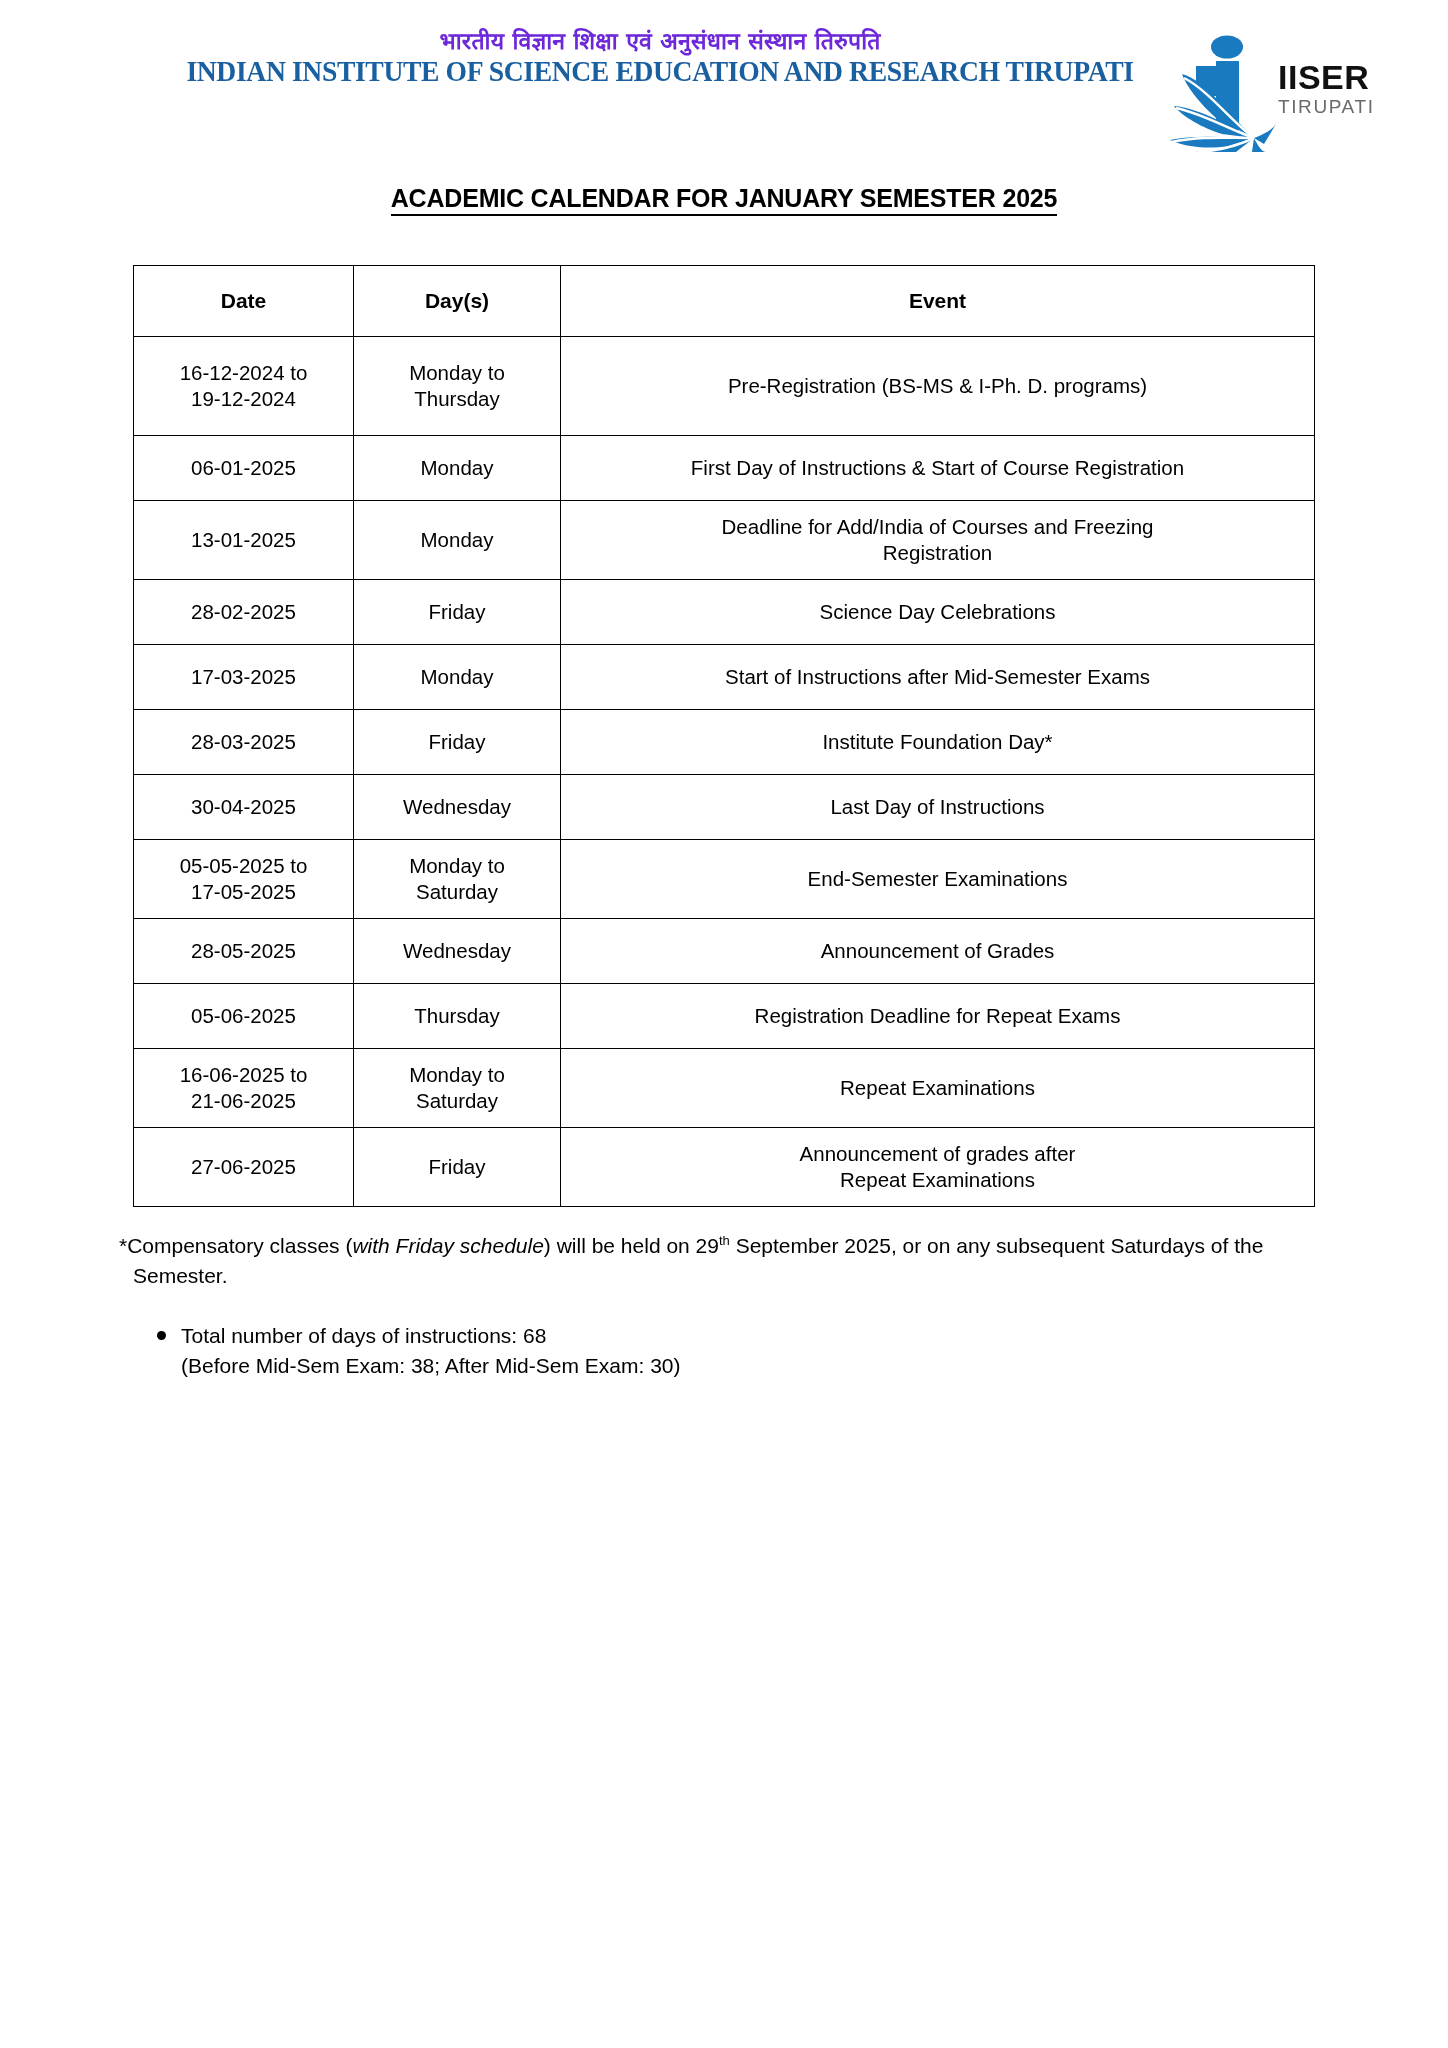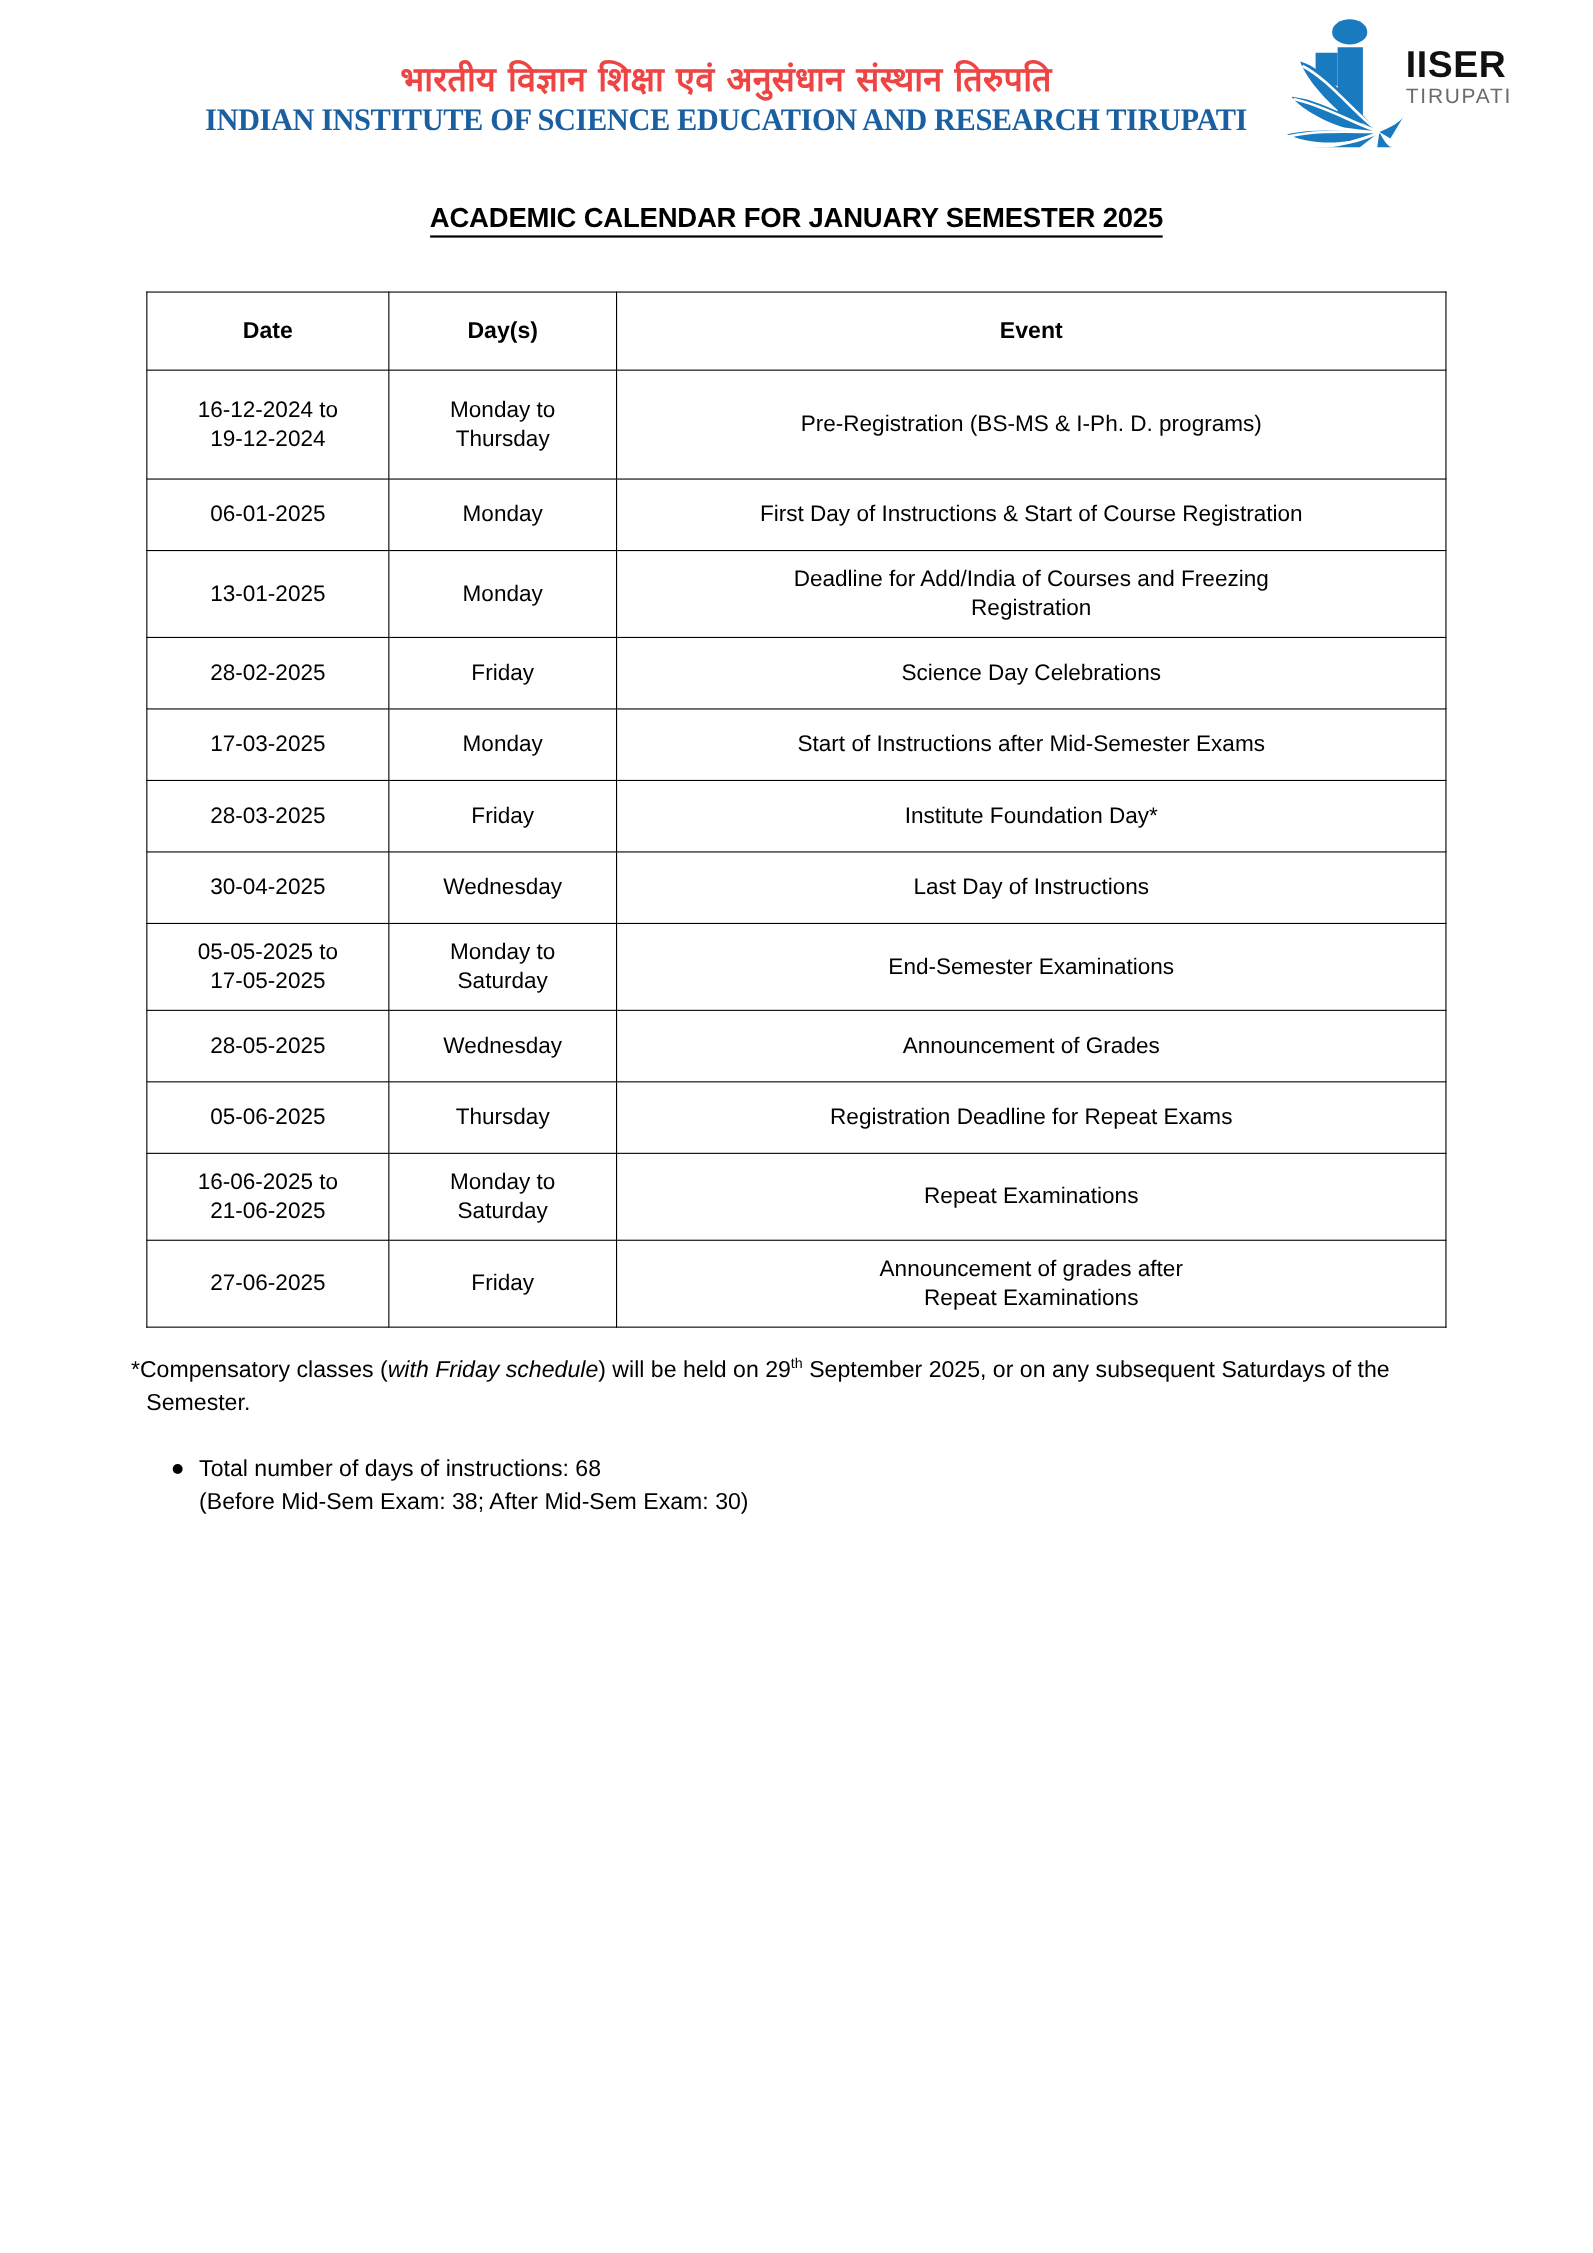--- a/index.html
+++ b/index.html
@@ -22,27 +22,26 @@
     padding-top: 28px;
     height: 128px;
     box-sizing: border-box;
   }
   .lh-text {
     text-align: center;
     padding-right: 128px;
   }
   .hindi-title {
     font-family: "DejaVu Sans", sans-serif;
-    font-size: 31px;
-    font-weight: bold;
-    color: #ef4444;
+    font-size: 23px;
+    font-weight: bold;
+    color: #6d28d9;
     letter-spacing: 0.2px;
     line-height: 1.15;
     white-space: nowrap;
-    margin-top: 28px;
   }
   .english-title {
     font-family: "Liberation Serif", serif;
     font-size: 28.5px;
     font-weight: bold;
     color: #1a5fa0;
     letter-spacing: -0.4px;
     margin-top: 2px;
     white-space: nowrap;
     transform: scaleX(0.97);
@@ -54,21 +53,21 @@
     color: #000000;
     margin-top: 4px;
     letter-spacing: -0.1px;
     white-space: nowrap;
   }
 
   
   .logo-wrap {
     position: absolute;
     right: 52px;
-    top: 16px;
+    top: 34px;
     width: 230px;
     height: 118px;
   }
   .logo-mark {
     position: absolute;
     left: 0;
     top: 0;
     width: 110px;
     height: 118px;
   }

